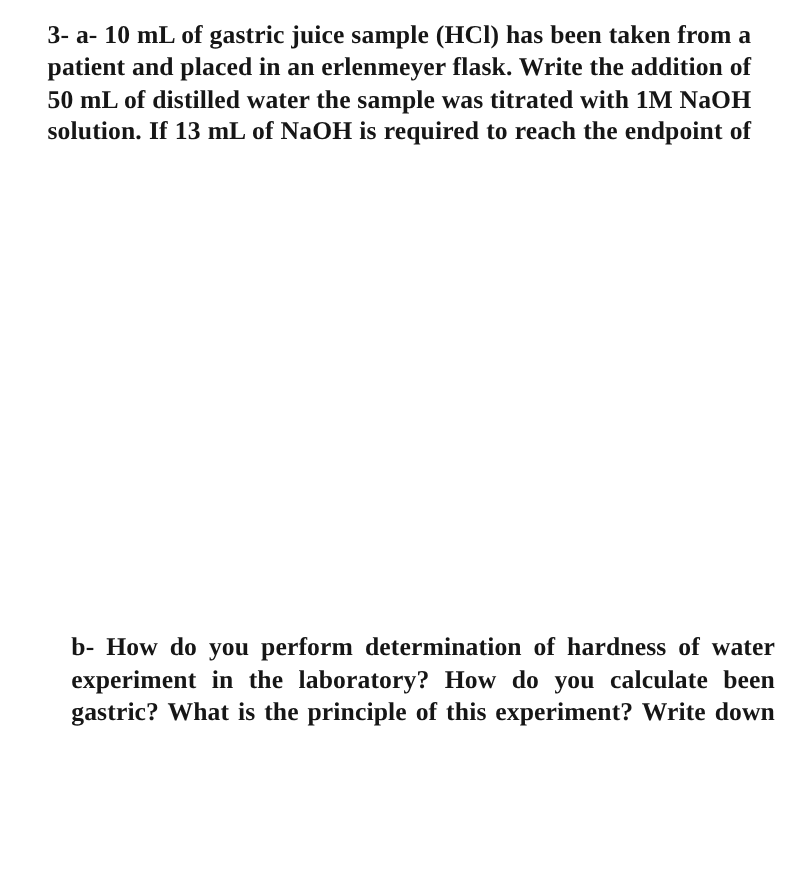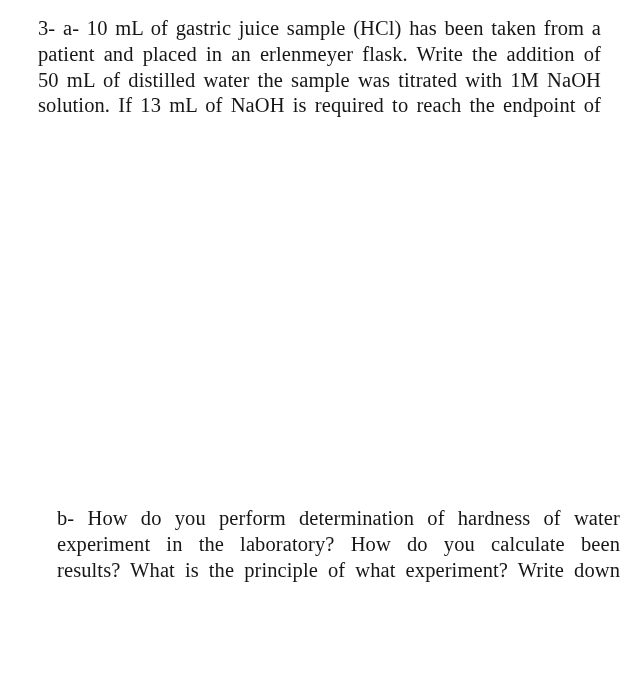--- a/index.html
+++ b/index.html
@@ -22,36 +22,37 @@
     width: 563px;
     font-size: 20.5px;
     line-height: 25.8px;
     letter-spacing: 0.1px;
   }
   .question-a { top: 16px; }
   .question-b { top: 506px; margin-left: 19px; }
   .line {
     text-align: justify;
     text-align-last: justify;
+    font-weight: bold;
   }
   .line.last {
     text-align-last: left;
   }
 </style>
 </head>
 <body>
 
 <div class="page">
 
   <div class="question question-a">
     <div class="line">3- a- 10 mL of gastric juice sample (HCl) has been taken from a</div>
     <div class="line">patient and placed in an erlenmeyer flask. Write the addition of</div>
     <div class="line">50 mL of distilled water the sample was titrated with 1M NaOH</div>
     <div class="line">solution. If 13 mL of NaOH is required to reach the endpoint of</div>
   </div>
 
   <div class="question question-b">
     <div class="line">b- How do you perform determination of hardness of water</div>
     <div class="line">experiment in the laboratory? How do you calculate been</div>
-    <div class="line">results? What is the principle of what experiment? Write down</div>
+    <div class="line">gastric? What is the principle of this experiment? Write down</div>
   </div>
 
 </div>
 
 </body></html>

